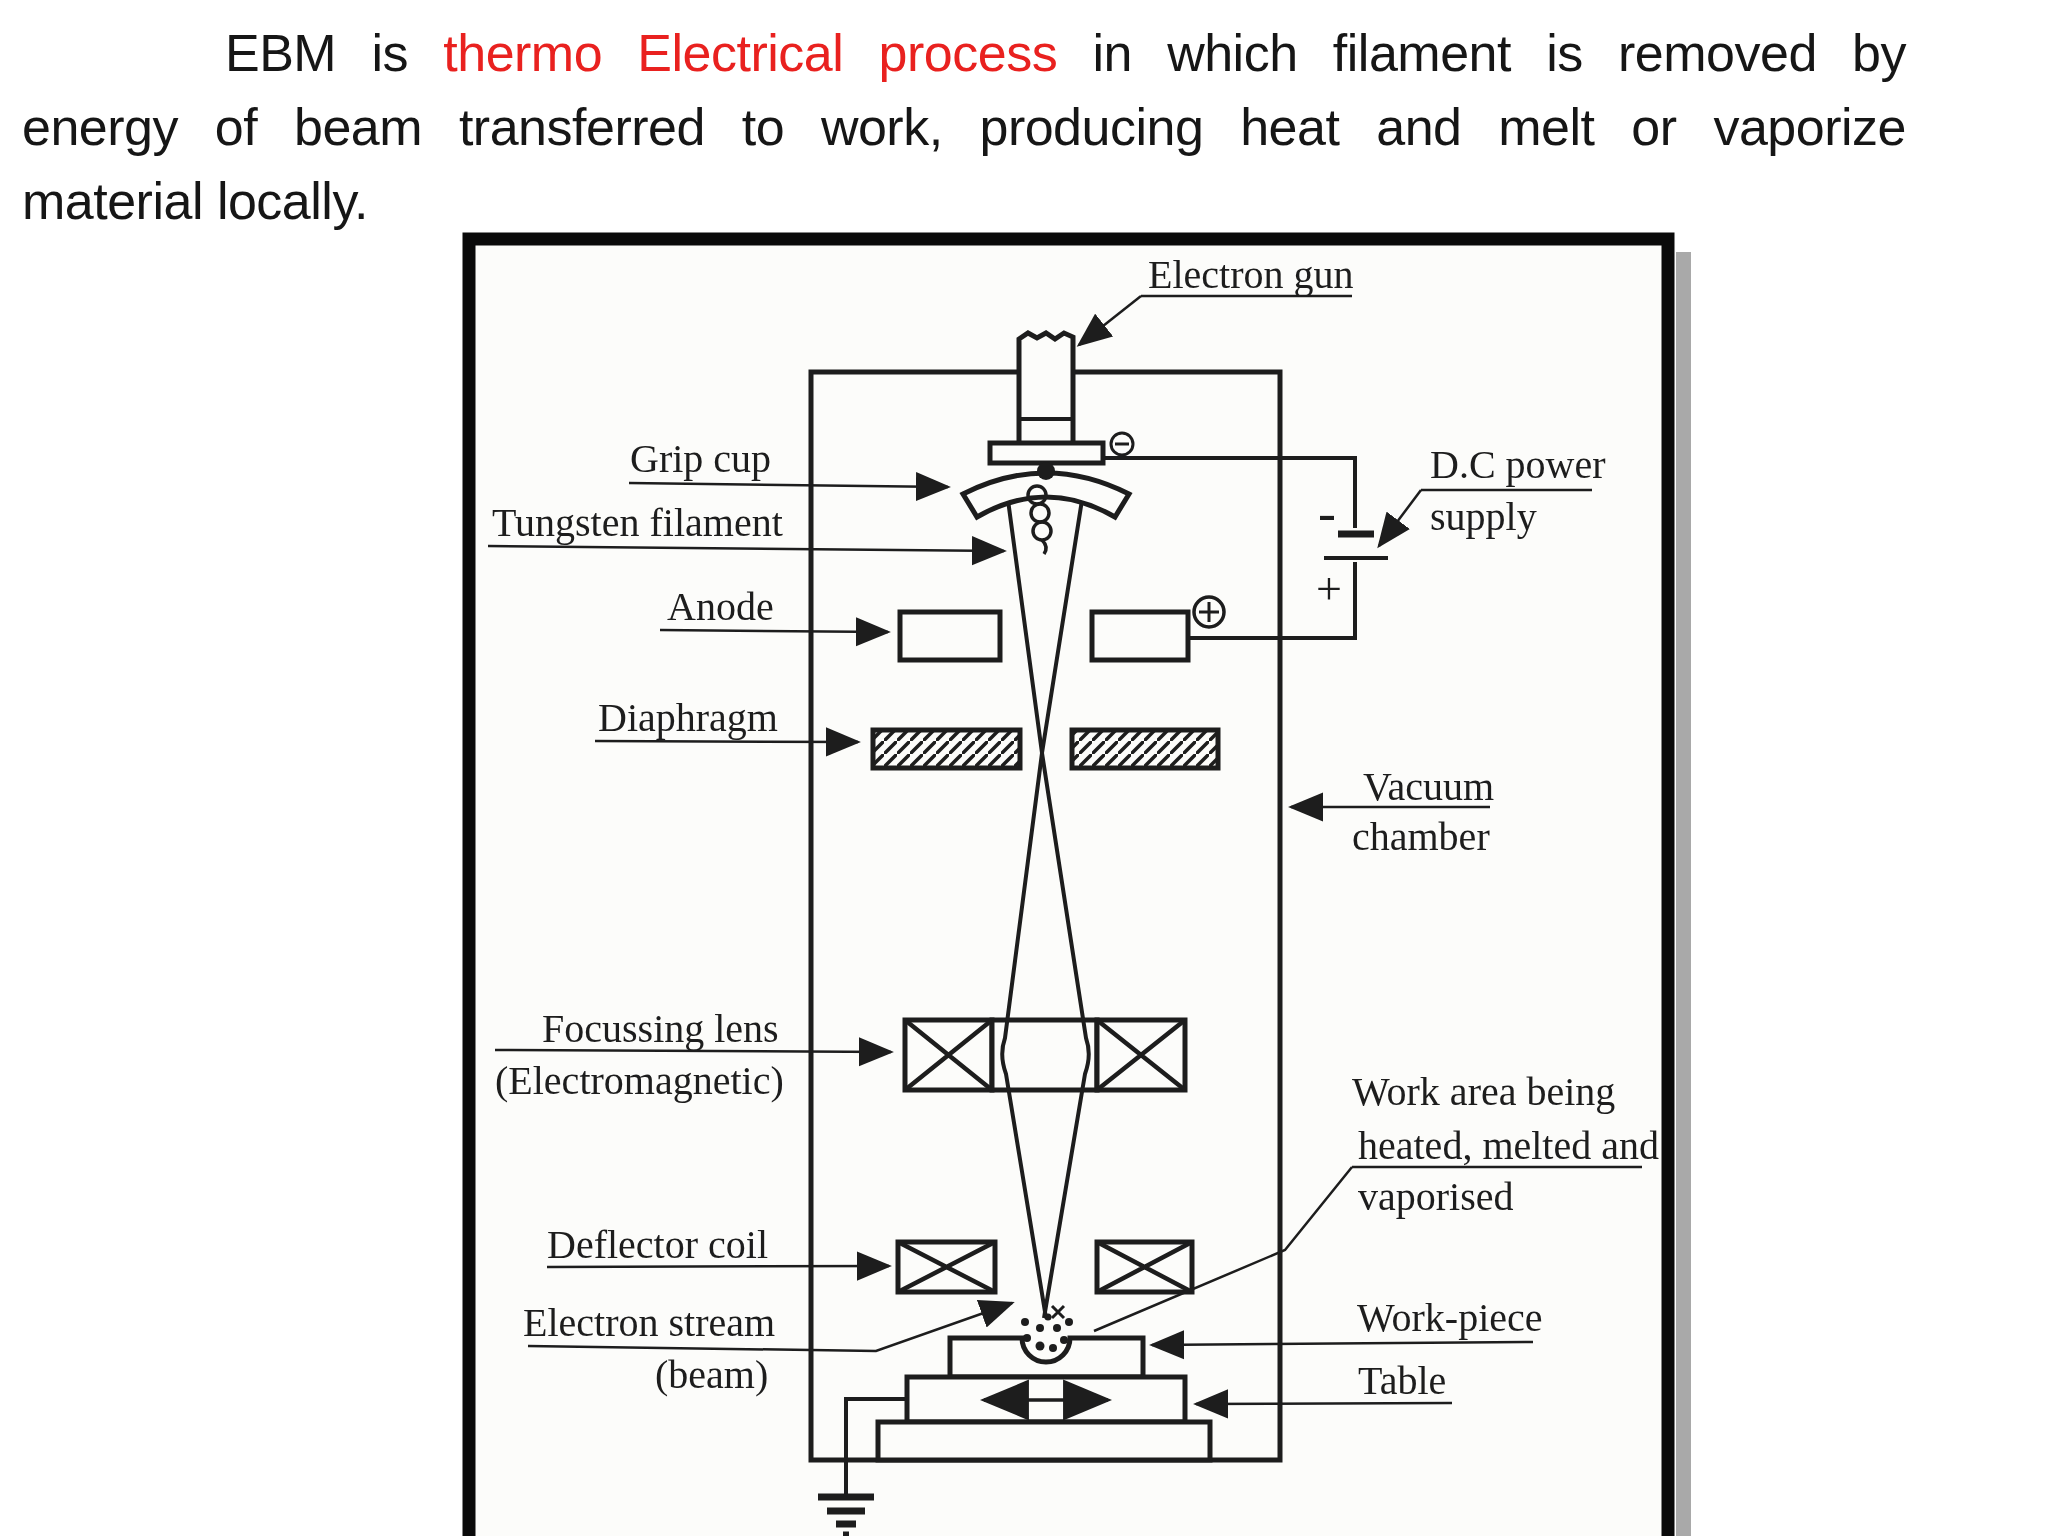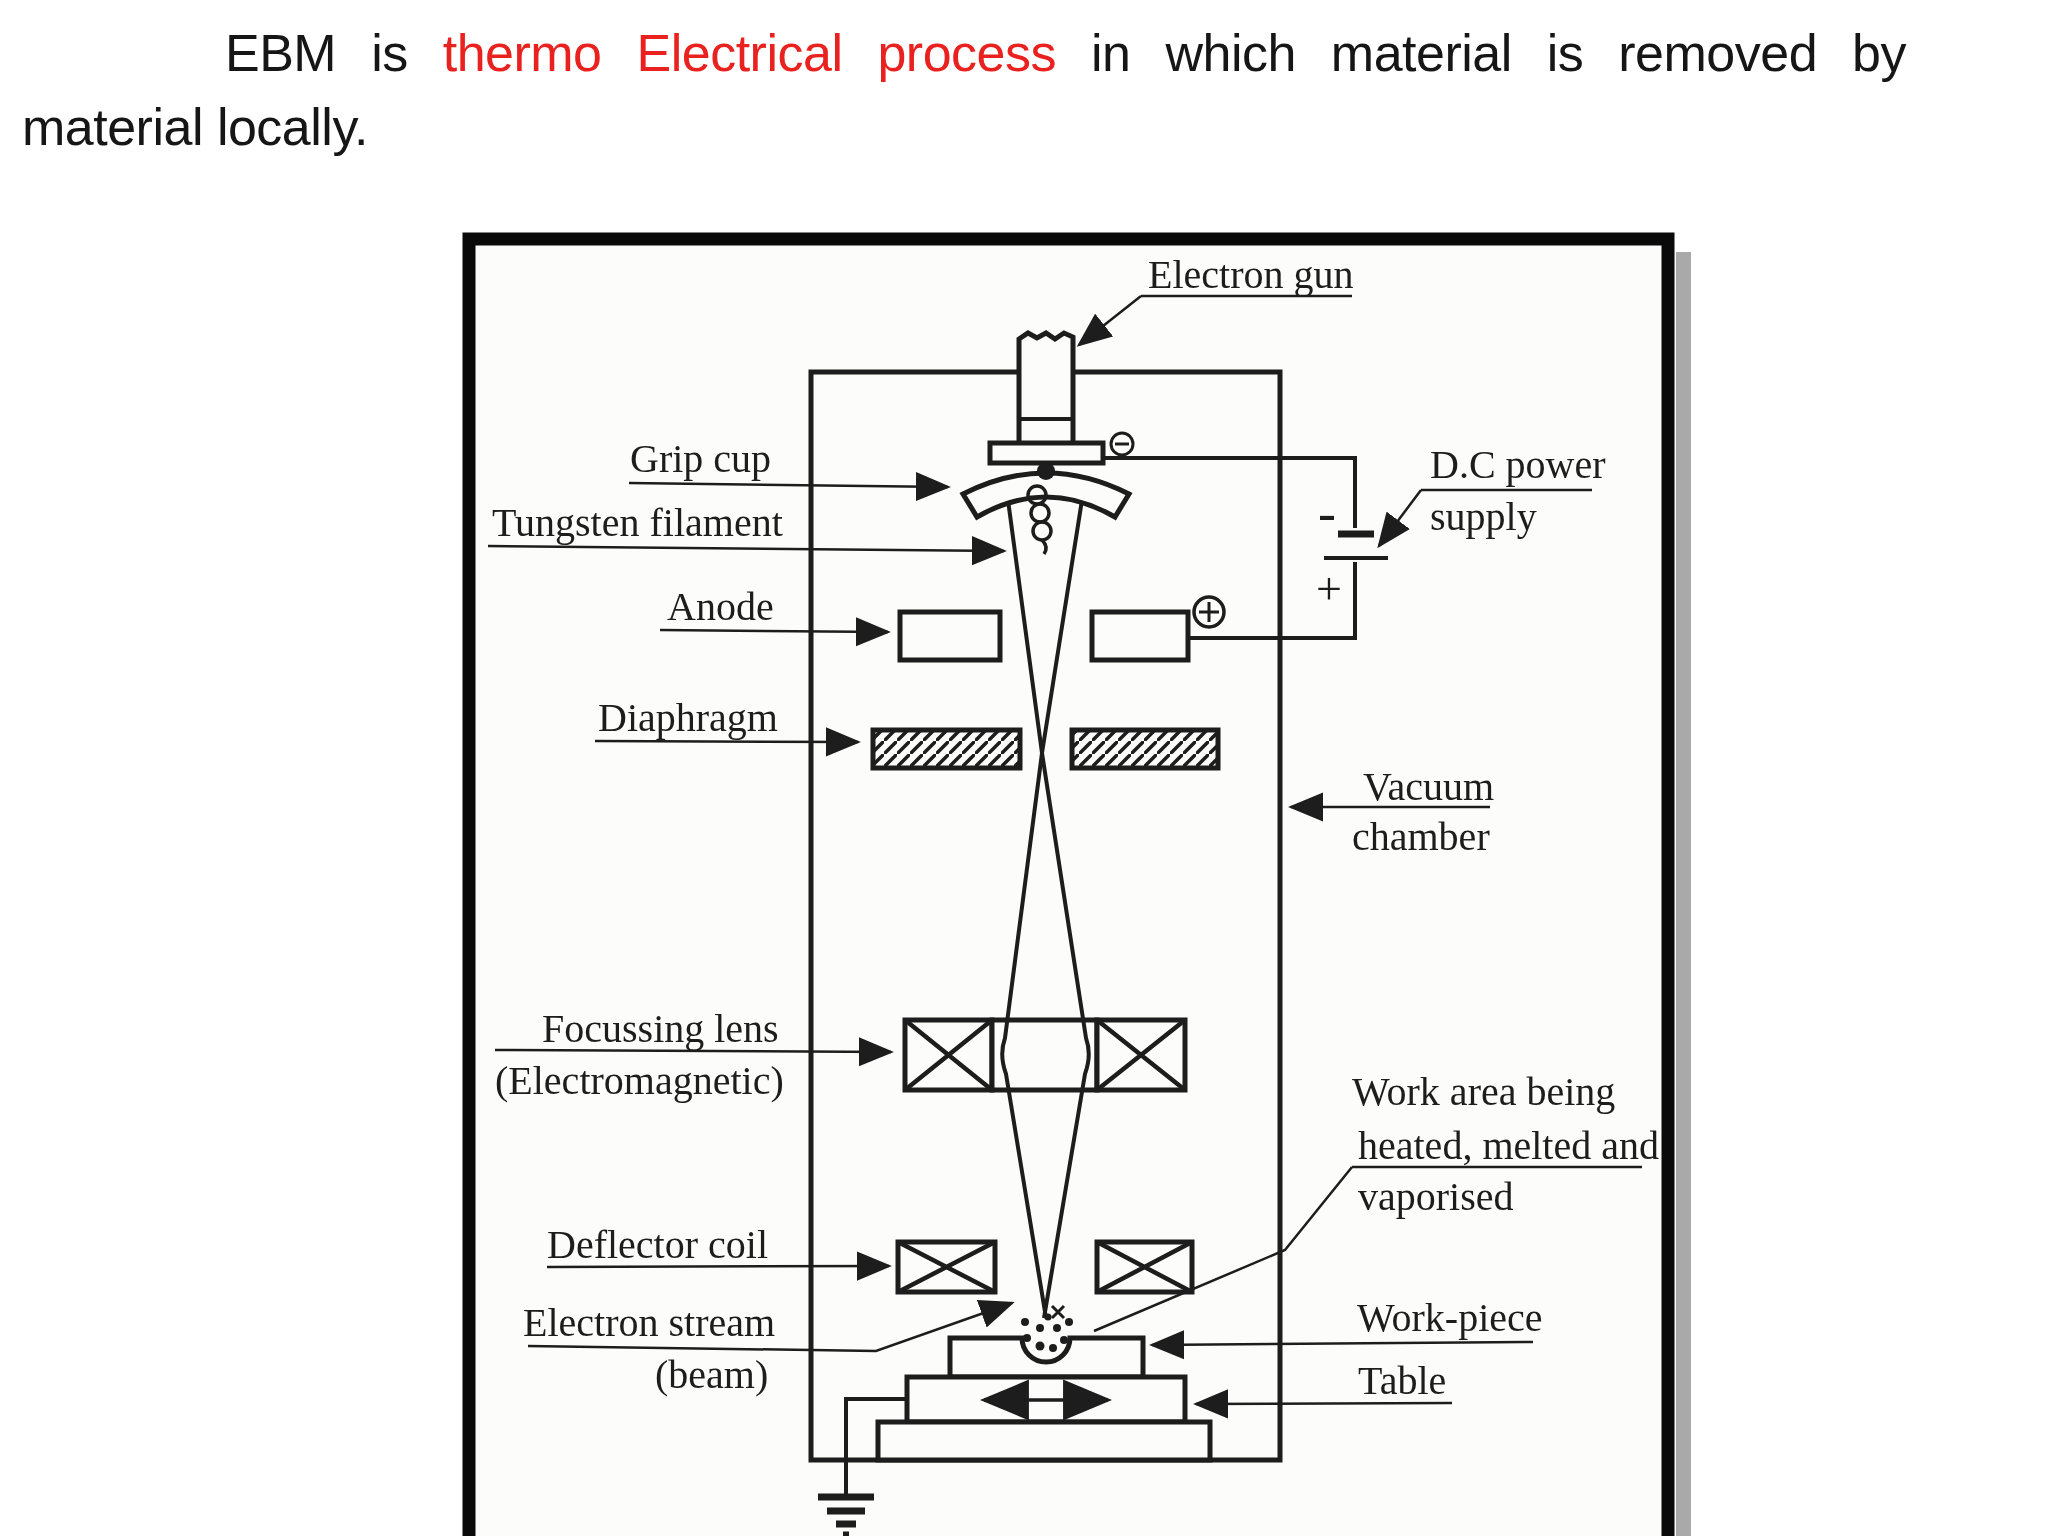--- a/index.html
+++ b/index.html
@@ -19,21 +19,22 @@
   .para .line4{text-align:left;}
   .hl{color:#e9211f;}
   
   .figure-wrap{position:absolute;left:460px;top:230px;width:1240px;height:1306px;}
   svg text{font-family:"Liberation Serif", serif;fill:#1d1d1d;}
 </style>
 </head>
 <body>
 
 <div class="para">
-  <div class="jline line1"><span>EBM is </span><span class="hl">thermo Electrical process</span><span> in which material is removed by</span></div>
+  <div class="jline line1"><span>EBM is </span><span class="hl">thermo Electrical process</span><span> in which filament is removed by</span></div>
+  <div class="jline">energy of beam transferred to work, producing heat and melt or vaporize</div>
   <div class="line4">material locally.</div>
 </div>
 
 <div class="figure-wrap">
 <svg width="1240" height="1306" viewBox="460 230 1240 1306">
   <defs>
     <marker id="arr" viewBox="0 0 12 10" refX="11" refY="5" markerWidth="14" markerHeight="12" orient="auto-start-reverse">
       <path d="M0,0 L12,5 L0,10 Z" fill="#1d1d1d"></path>
     </marker>
     <pattern id="hatch" width="13" height="13" patternUnits="userSpaceOnUse">

